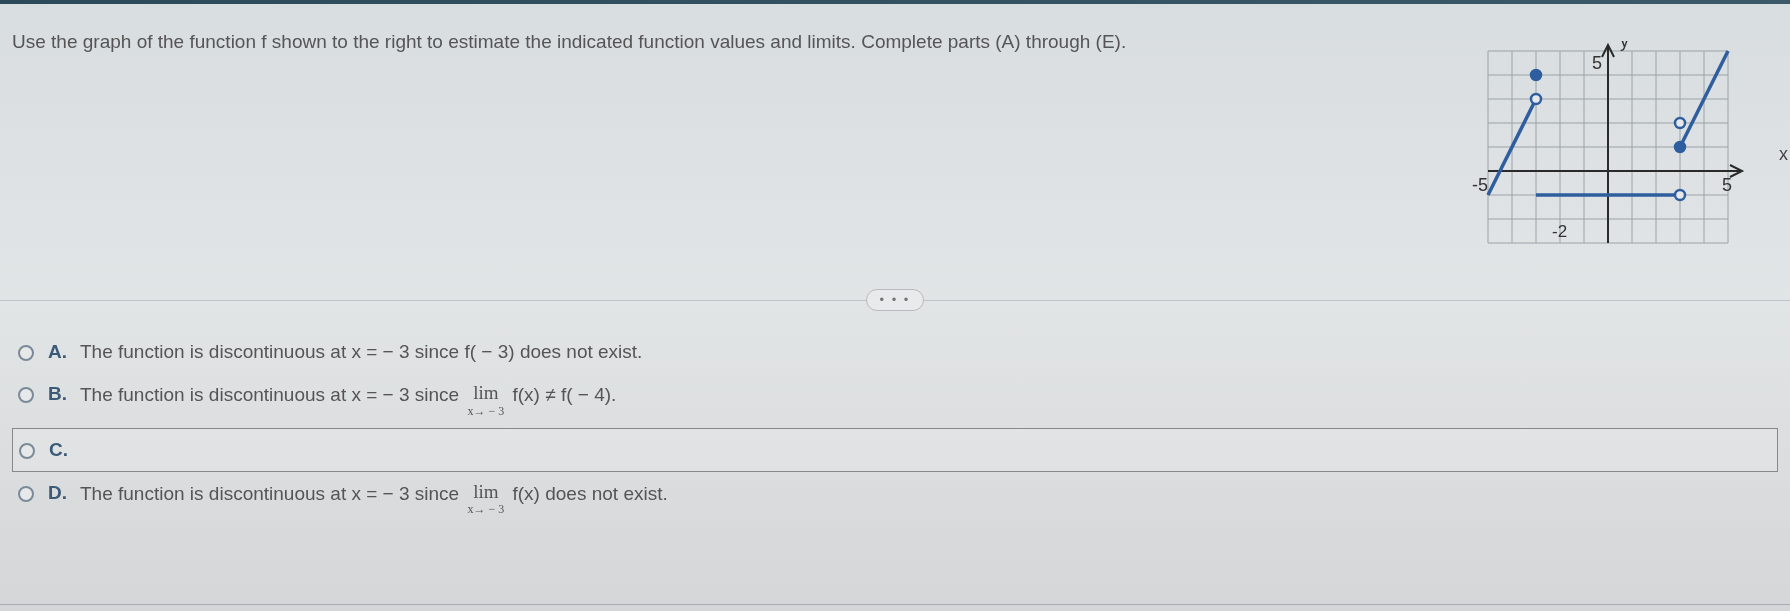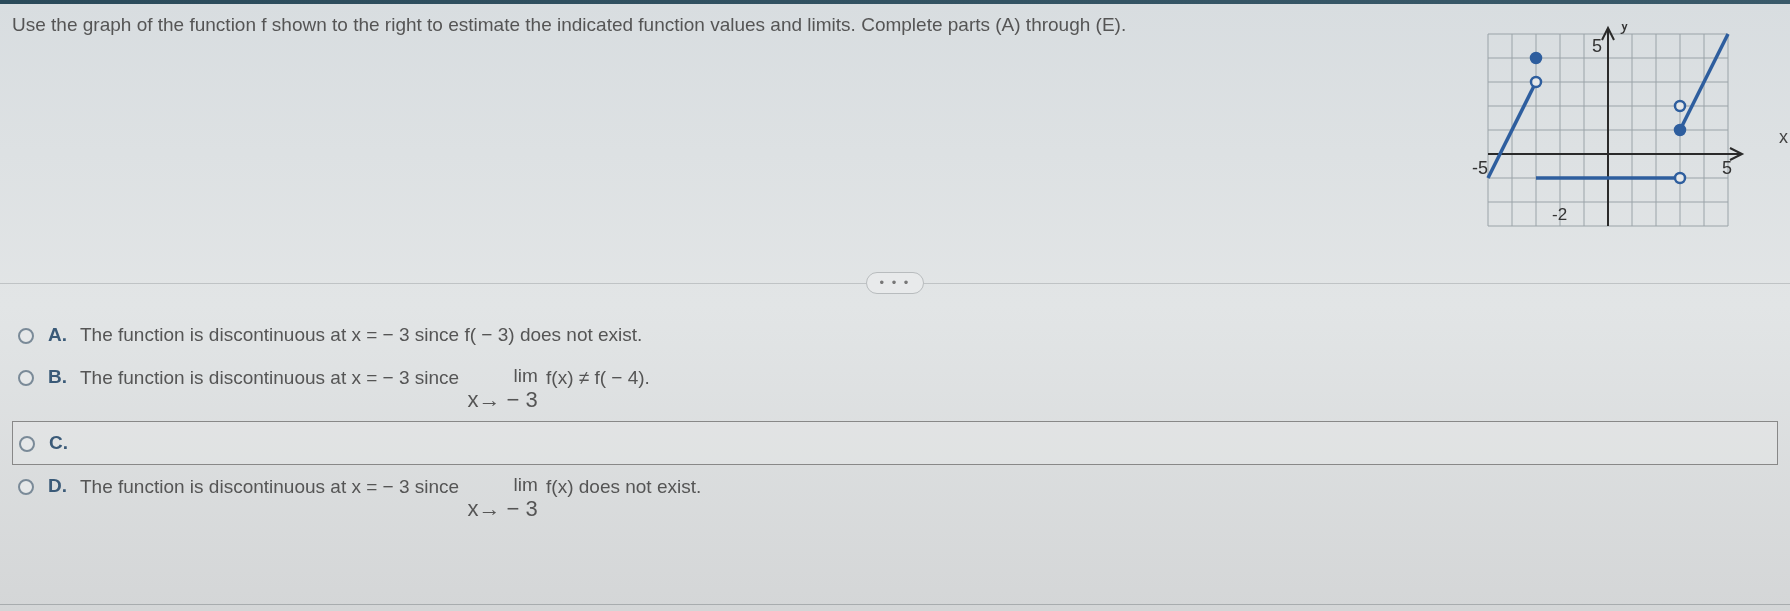--- a/index.html
+++ b/index.html
@@ -11,21 +11,21 @@
       position: relative;
       color: #4a4a4a;
       overflow: hidden;
     }
     .top-bar {
       height: 4px;
       background: linear-gradient(to right, #2a4a5a, #3a5a6a);
     }
     .question-area {
       display: flex;
-      padding: 8px 12px 0 12px;
+      padding: 25px 12px 0 12px;
     }
     .question-text {
       flex: 1;
       font-size: 19px;
       line-height: 1.4;
       color: #555;
       padding-right: 20px;
     }
     .graph-area {
       width: 310px;
@@ -95,26 +95,27 @@
     .opt-letter {
       font-weight: bold;
       color: #3a5a78;
       margin-right: 10px;
       min-width: 22px;
     }
     .opt-body { flex: 1; }
     .lim-block {
       display: inline-block;
       vertical-align: top;
-      text-align: right;
+      text-align: center;
       line-height: 1.05;
       margin: 0 3px;
+      font-family: Liberation Serif, serif;
     }
     .lim-top { display: block; }
-    .lim-bottom { display: block; font-size: 22px; margin-top: 2px; }
+    .lim-bottom { display: block; font-size: 12px; margin-top: 2px; }
     .inline-text { display: inline-block; vertical-align: top; padding-top: 1px; }
     .bottom-line {
       position: absolute;
       left: 0; right: 0;
       bottom: 6px;
       border-top: 1px solid #a8acae;
     }
   </style>
 </head>
 <body>

